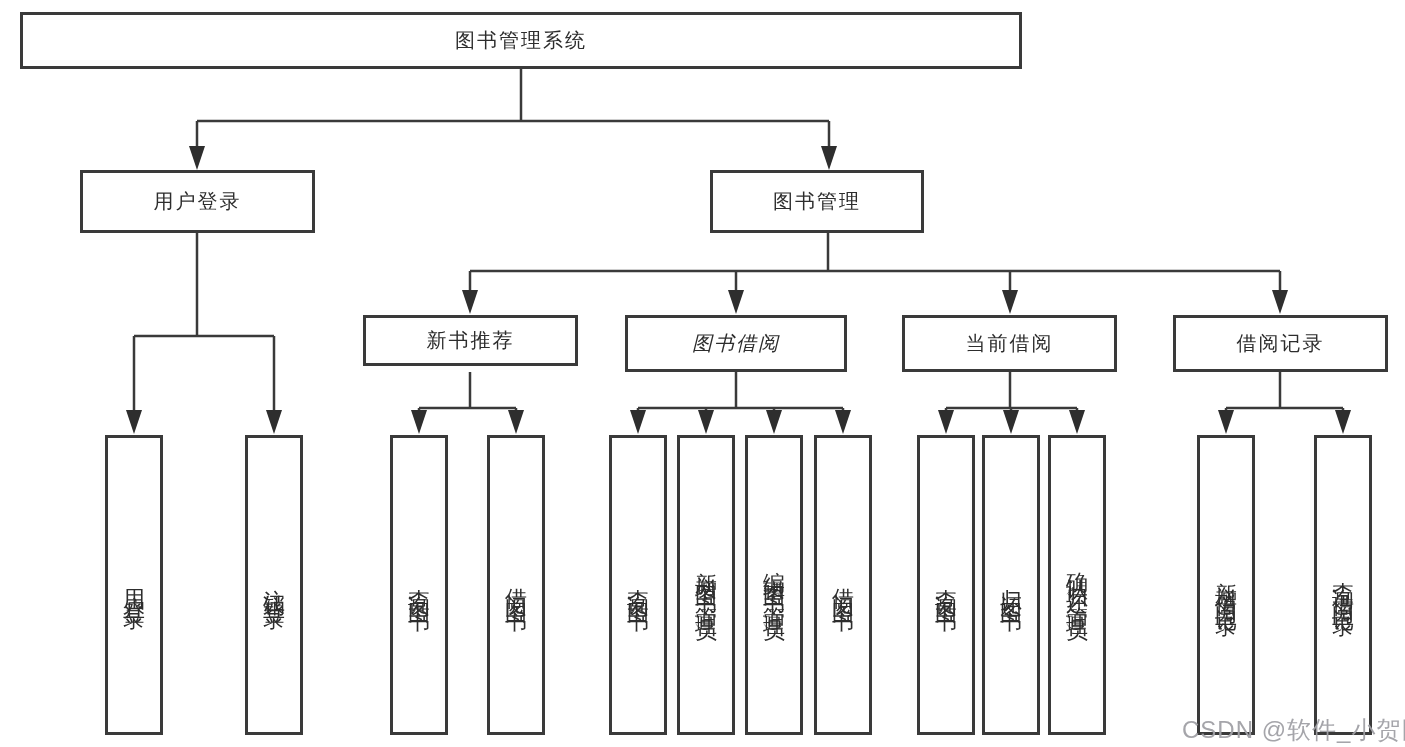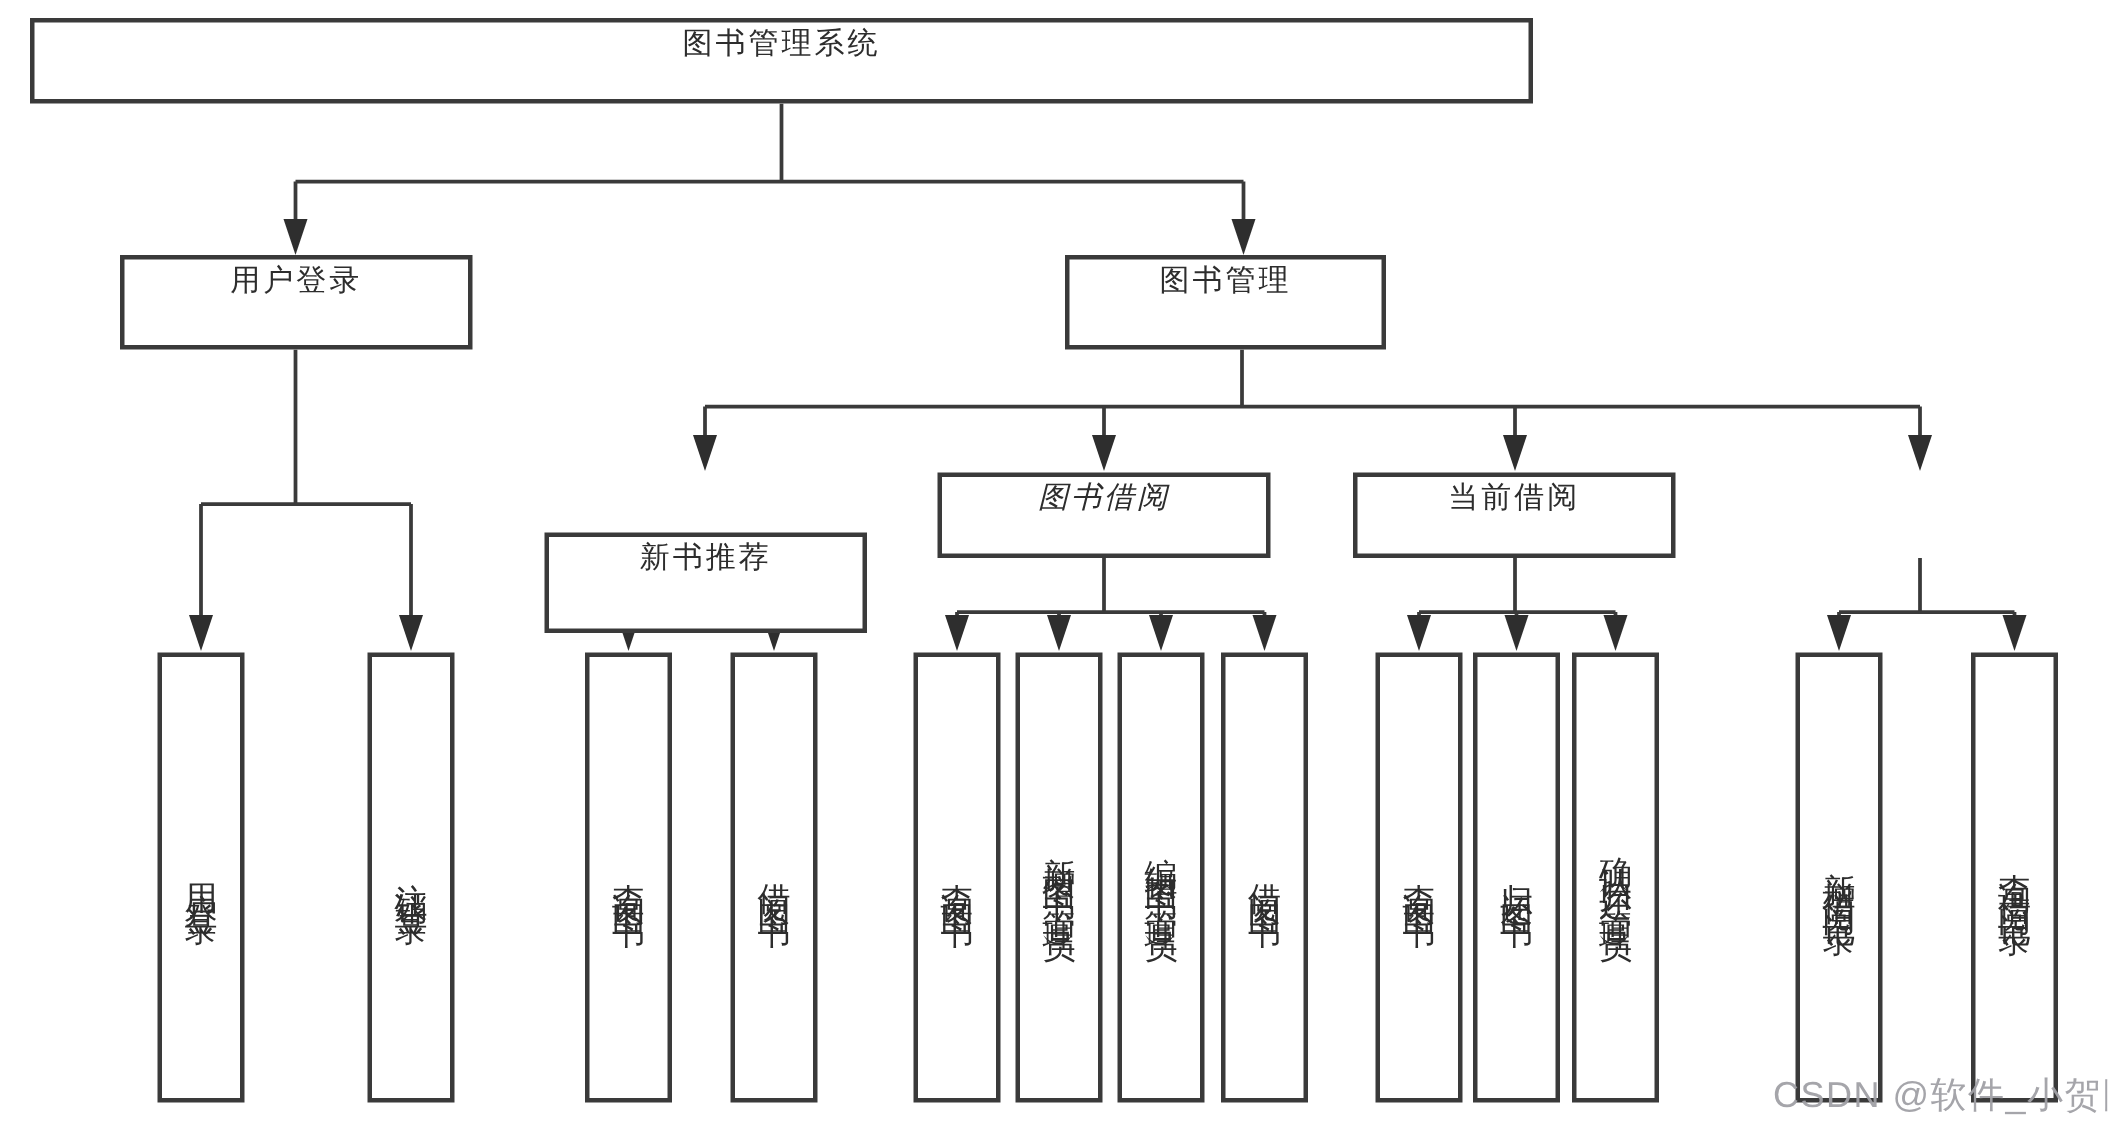--- a/index.html
+++ b/index.html
@@ -11,20 +11,21 @@
     font-family: "Liberation Sans", sans-serif;
     overflow: hidden;
   }
   .wires { position: absolute; left: 0; top: 0; }
   .hbox {
     position: absolute;
     box-sizing: border-box;
     background: #ffffff;
     border: 3px solid #3a3a3a;
     display: flex;
+    align-items: center;
     justify-content: center;
     font-size: 20px;
     letter-spacing: 2px;
     color: #2d2d2d;
   }
   .vbox {
     position: absolute;
     box-sizing: border-box;
     width: 58px;
     height: 300px;
@@ -129,29 +130,32 @@
     <span>图书管理系统</span>
   </div>
 
   <div class="hbox" style="left:80px; top:170px; width:235px; height:63px;">
     <span>用户登录</span>
   </div>
   <div class="hbox" style="left:710px; top:170px; width:214px; height:63px;">
     <span>图书管理</span>
   </div>
 
-  <div class="hbox" style="left:363px; top:315px; width:215px; height:67px;margin-top:40px;">
+  <div class="hbox" style="left:363px; top:315px; width:215px; height:51px;">
     <span>新书推荐</span>
   </div>
   <div class="hbox" style="left:625px; top:315px; width:222px; height:57px;font-style:italic;">
     <span>图书借阅</span>
   </div>
   <div class="hbox" style="left:902px; top:315px; width:215px; height:57px;">
     <span>当前借阅</span>
   </div>
+  <div class="hbox" style="left:1173px; top:315px; width:215px; height:57px;">
+    <span>借阅记录</span>
+  </div>
 
   <div class="vbox" style="left:105px;">
     <span class="vtext">用户登录</span>
   </div>
   <div class="vbox" style="left:245px;">
     <span class="vtext">注销登录</span>
   </div>
 
   <div class="vbox" style="left:390px;">
     <span class="vtext">查询图书</span>

